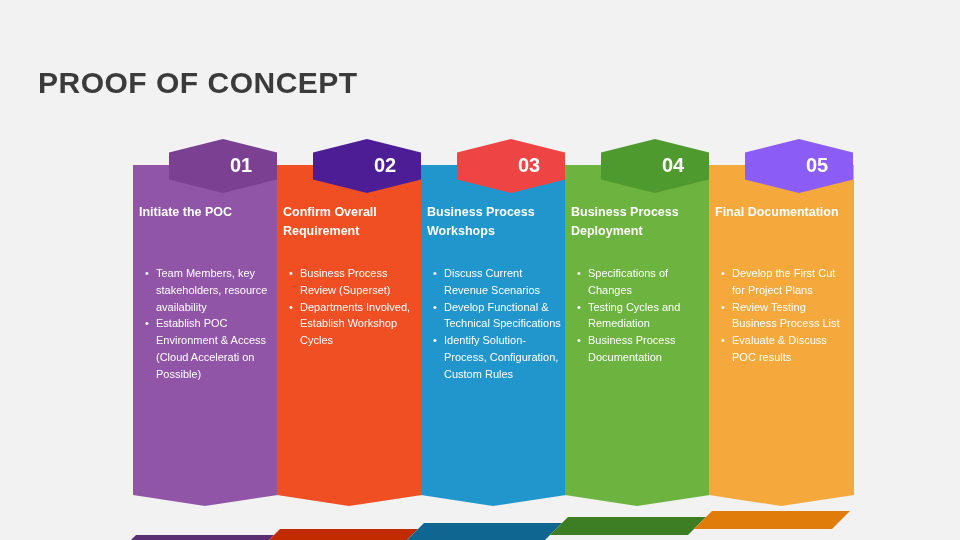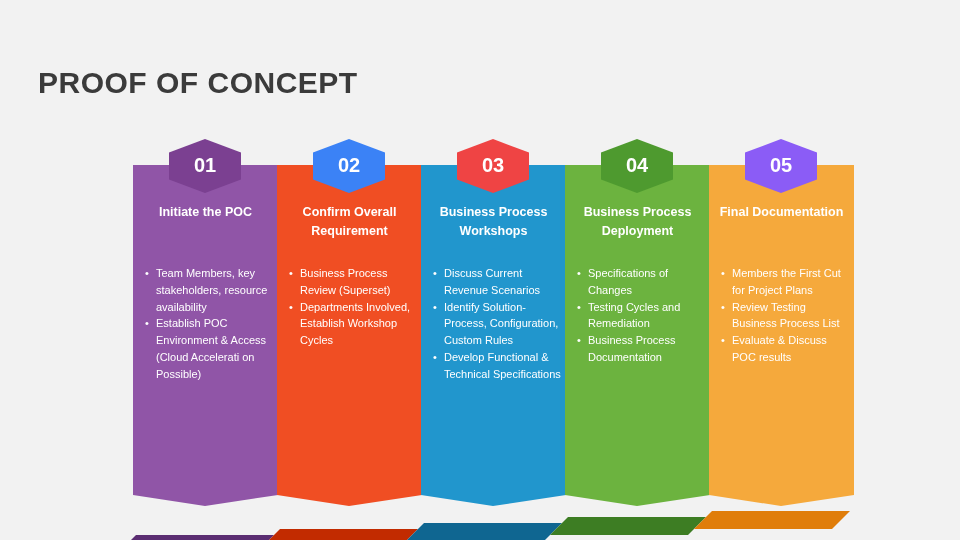--- a/index.html
+++ b/index.html
@@ -72,34 +72,34 @@
     width: 72px;
     height: 54px;
   }
   .hex-shape {
     width: 72px;
     height: 54px;
     clip-path: polygon(50% 0%, 100% 25%, 100% 75%, 50% 100%, 0% 75%, 0% 25%);
     display: flex;
     align-items: center;
     justify-content: center;
+    padding-left: 36px;
   }
   .hex-num {
     color: #ffffff;
     font-size: 20px;
     font-weight: bold;
     line-height: 1;
     padding-bottom: 2px;
   }
   .card-title {
     position: absolute;
     left: 6px;
     top: 38px;
     width: 133px;
-    text-align: center;
     color: #ffffff;
     font-size: 12.5px;
     font-weight: bold;
     line-height: 1.5;
   }
   .bullets {
     position: absolute;
     left: 11px;
     top: 100px;
     width: 130px;
@@ -165,21 +165,21 @@
             <li>Team Members, key stakeholders, resource availability</li>
             <li>Establish POC Environment &amp; Access (Cloud  Accelerati on Possible)</li>
           </ul>
         </div>
       </div>
       <div class="col" style="left: 277px;">
         <div class="card">
           <div class="card-body" style="background: rgb(240, 78, 35);"></div>
           <div class="card-notch" style="border-top-color: rgb(240, 78, 35);"></div>
           <div class="hex">
-            <div class="hex-shape" style="background: #3b82f6;">
+            <div class="hex-shape" style="background: #4c1d95;">
               <div class="hex-num">02</div>
             </div>
           </div>
           <div class="card-title">Confirm Overall Requirement</div>
           <ul class="bullets">
             <li>Business Process Review (Superset)</li>
             <li>Departments Involved, Establish Workshop Cycles</li>
           </ul>
         </div>
       </div>
@@ -188,22 +188,22 @@
           <div class="card-body" style="background: rgb(33, 150, 205);"></div>
           <div class="card-notch" style="border-top-color: rgb(33, 150, 205);"></div>
           <div class="hex">
             <div class="hex-shape" style="background: #ef4444;">
               <div class="hex-num">03</div>
             </div>
           </div>
           <div class="card-title">Business Process Workshops</div>
           <ul class="bullets">
             <li>Discuss Current Revenue Scenarios</li>
+            <li>Develop Functional &amp; Technical Specifications</li>
             <li>Identify Solution-Process, Configuration, Custom Rules</li>
-            <li>Develop Functional &amp; Technical Specifications</li>
           </ul>
         </div>
       </div>
       <div class="col" style="left: 565px;">
         <div class="card">
           <div class="card-body" style="background: rgb(108, 179, 63);"></div>
           <div class="card-notch" style="border-top-color: rgb(108, 179, 63);"></div>
           <div class="hex">
             <div class="hex-shape" style="background: rgb(78, 154, 47); align-items: center;">
               <div class="hex-num">04</div>
@@ -221,21 +221,21 @@
         <div class="card">
           <div class="card-body" style="background: rgb(245, 169, 60);"></div>
           <div class="card-notch" style="border-top-color: rgb(245, 169, 60);"></div>
           <div class="hex">
             <div class="hex-shape" style="background: #8b5cf6;">
               <div class="hex-num">05</div>
             </div>
           </div>
           <div class="card-title">Final Documentation</div>
           <ul class="bullets">
-            <li>Members the First Cut for Project Plans</li>
+            <li>Develop the First Cut for Project Plans</li>
             <li>Review Testing Business Process List</li>
             <li>Evaluate &amp; Discuss POC results</li>
           </ul>
         </div>
       </div>
     </div>
 
 </div>
 
 </body></html>

